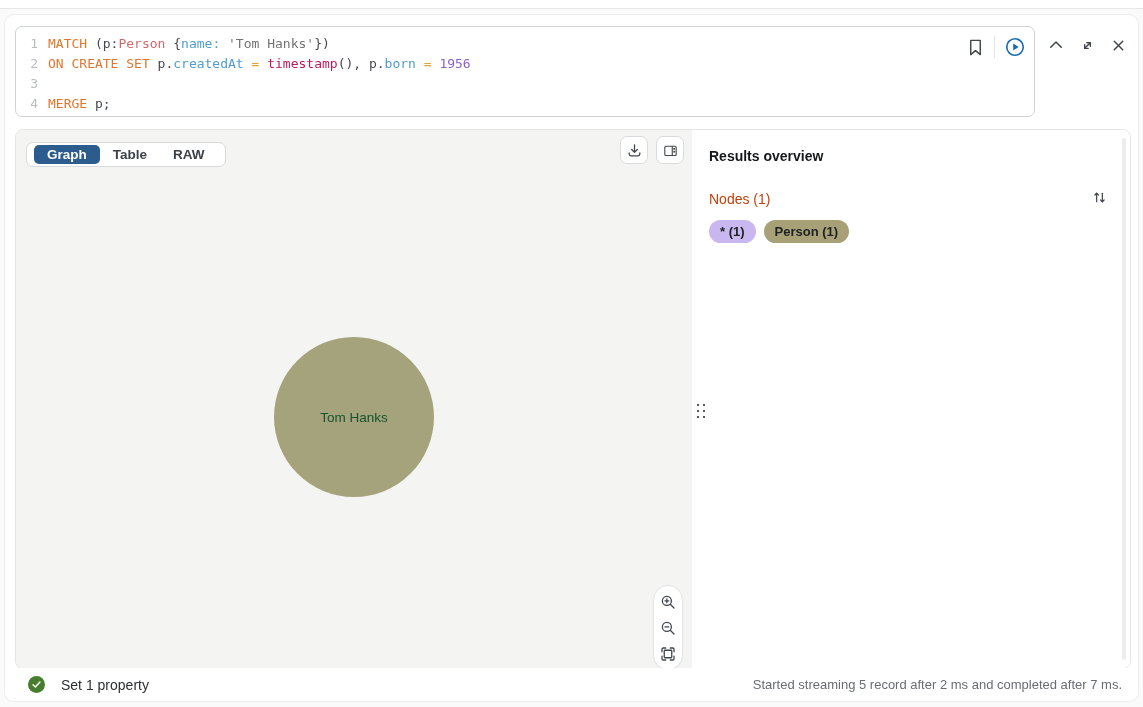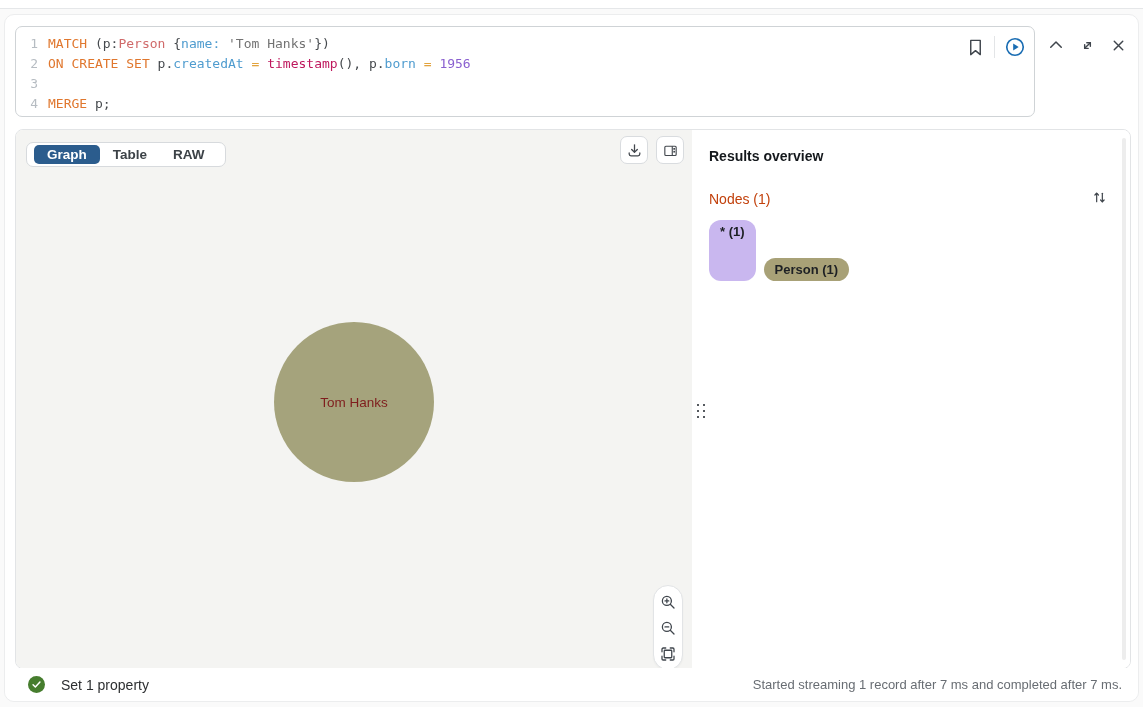--- a/index.html
+++ b/index.html
@@ -59,23 +59,23 @@
 
   .graph-toolbtn {
     position:absolute; top:6px; width:28px; height:28px; background:#fff;
     border:1px solid #d9dcdf; border-radius:7px; color:#43484e;
     display:flex; align-items:center; justify-content:center; cursor:pointer;
   }
   .btn-download { left:604px; }
   .btn-layout { left:640px; }
 
   .graph-node {
-    position:absolute; left:258px; top:192px; width:160px; height:160px; border-radius:50%;
+    position:absolute; left:258px; top:207px; width:160px; height:160px; border-radius:50%;
     display:flex; align-items:center; justify-content:center;
-    font-size:13.5px; color:#7f1d1d; cursor:pointer;
+    font-size:13.5px; color:#14532d; cursor:pointer;
   }
 
   .zoom-controls {
     position:absolute; left:637px; top:455px; width:30px; background:#fff;
     border:1px solid #e2e4e6; border-radius:15px; padding:5px 0;
     display:flex; flex-direction:column; align-items:center; gap:5px;
     box-shadow:0 1px 2px rgba(0,0,0,0.04);
   }
   .zoom-controls .icon-btn { width:22px; height:21px; }
 
@@ -225,31 +225,31 @@
       <button class="icon-btn sort-btn" title="Sort">
         <svg width="17" height="17" viewBox="0 0 24 24" fill="none" stroke="currentColor" stroke-width="1.7" stroke-linecap="round" stroke-linejoin="round">
             <path d="M8 18V6"></path>
             <path d="M5.5 8.5L8 6l2.5 2.5"></path>
             <path d="M16 6v12"></path>
             <path d="M13.5 15.5L16 18l2.5-2.5"></path>
           </svg>
       </button>
       <div class="badge-row" id="badge-row">
           <span class="badge" style="background: rgb(201, 183, 239);">* (1)</span>
-          <span class="badge" style="background: rgb(168, 161, 119); margin-top: 38px;">Person (1)</span>
+          <span class="badge" style="background: rgb(168, 161, 119);">Person (1)</span>
         </div>
       <div class="scrollbar"></div>
     </div>
   </div>
 
   <div class="status-bar">
     <div class="status-left">
       <span class="check-circle" id="check-circle" style="background: rgb(70, 125, 46);">
         <svg width="11" height="11" viewBox="0 0 24 24" fill="none" stroke="currentColor" stroke-width="3.2" stroke-linecap="round" stroke-linejoin="round">
             <path d="M4.5 12.5l5 5 10-11"></path>
           </svg>
       </span>
       <span>Set 1 property</span>
     </div>
-    <div class="status-right">Started streaming 1 record after 7 ms and completed after 7 ms.</div>
+    <div class="status-right">Started streaming 5 record after 2 ms and completed after 7 ms.</div>
   </div>
 
 </div>
 
 </body></html>

